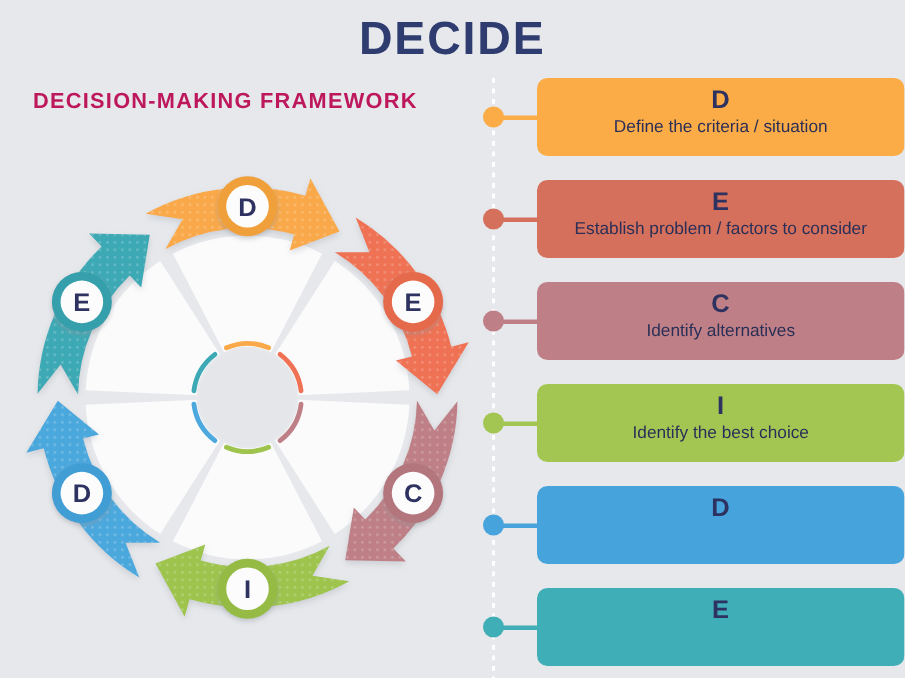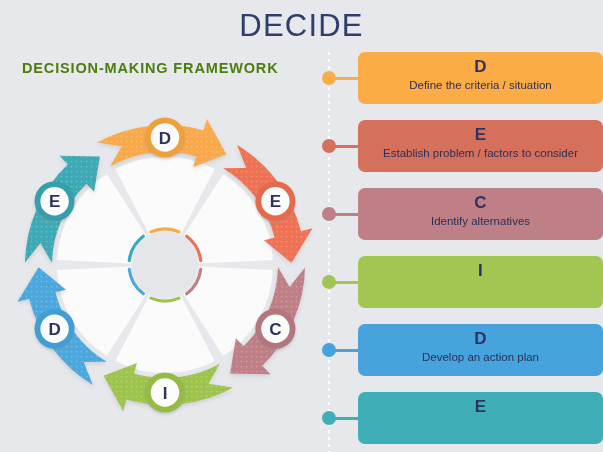--- a/index.html
+++ b/index.html
@@ -21,35 +21,35 @@
   }
 
   
   .title {
     position: absolute;
     top: 8px;
     left: 0;
     width: 603px;
     text-align: center;
     font-size: 31px;
-    font-weight: normal;
+    font-weight: bold;
     letter-spacing: 1.2px;
     color: #2e3c70;
   }
 
   
   .subtitle {
     position: absolute;
     top: 60px;
     left: 22px;
     width: 290px;
     font-size: 14.5px;
     font-weight: bold;
     letter-spacing: 0.85px;
-    color: #4d7c0f;
+    color: #be185d;
   }
 
   .wheel-wrap {
     position: absolute;
     left: 10px;
     top: 100px;
     width: 310px;
     height: 330px;
   }
   .wheel-wrap svg {
@@ -254,28 +254,28 @@
           <div class="card" style="background: rgb(190, 128, 134);">
             <div class="letter">C</div>
             <div class="desc">Identify alternatives</div>
           </div>
         </div>
         <div class="step" style="top: 204px;">
           <div class="dot" style="background: rgb(163, 198, 83);"></div>
           <div class="connector" style="background: rgb(163, 198, 83);"></div>
           <div class="card" style="background: rgb(163, 198, 83);">
             <div class="letter">I</div>
+            <div class="desc">Identify the best choice</div>
           </div>
         </div>
         <div class="step" style="top: 272px;">
           <div class="dot" style="background: rgb(70, 163, 219);"></div>
           <div class="connector" style="background: rgb(70, 163, 219);"></div>
           <div class="card" style="background: rgb(70, 163, 219);">
             <div class="letter">D</div>
-            <div class="desc">Develop an action plan</div>
           </div>
         </div>
         <div class="step" style="top: 340px;">
           <div class="dot" style="background: rgb(64, 174, 183);"></div>
           <div class="connector" style="background: rgb(64, 174, 183);"></div>
           <div class="card" style="background: rgb(64, 174, 183);">
             <div class="letter">E</div>
           </div>
         </div>
       </div>

